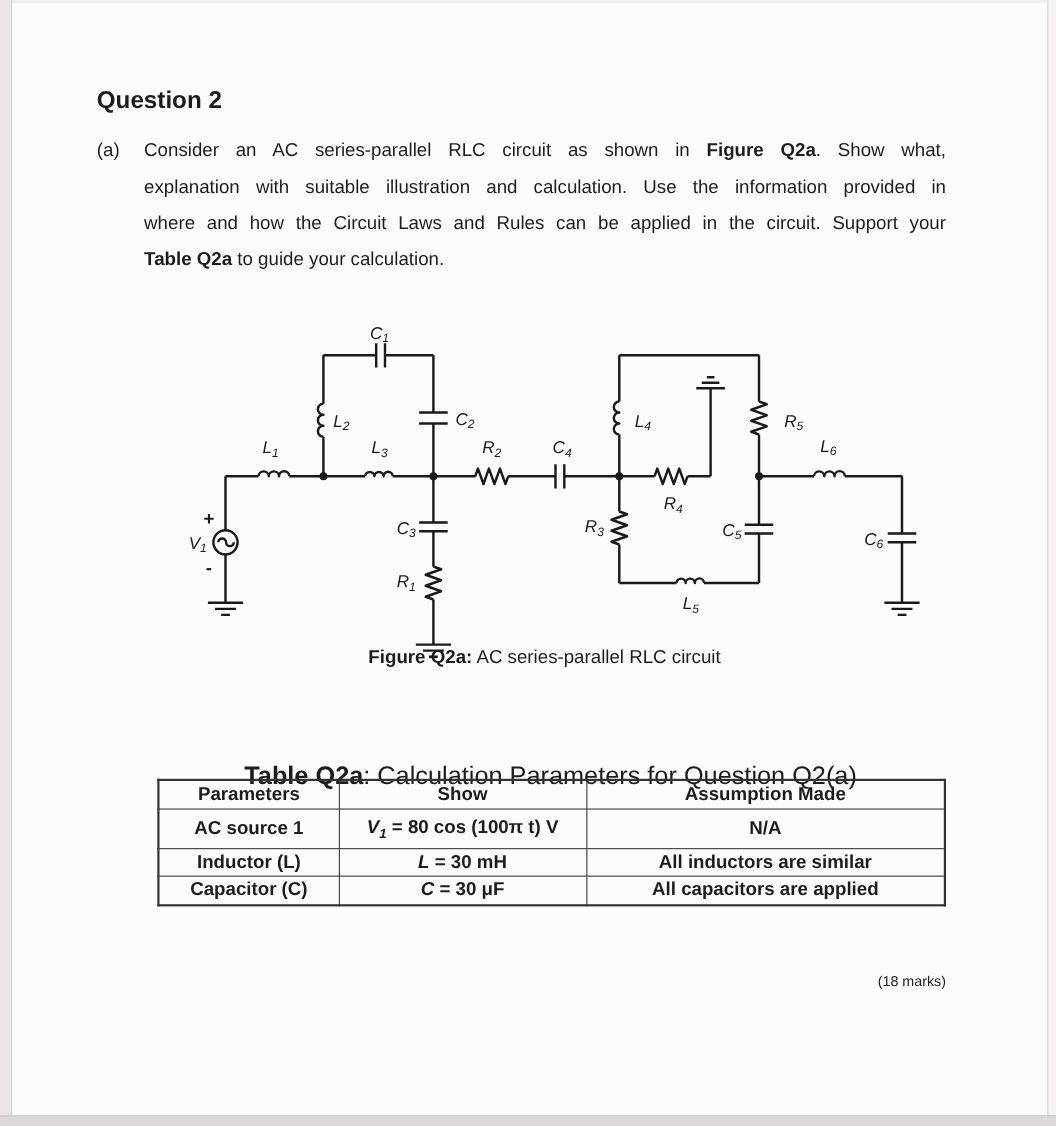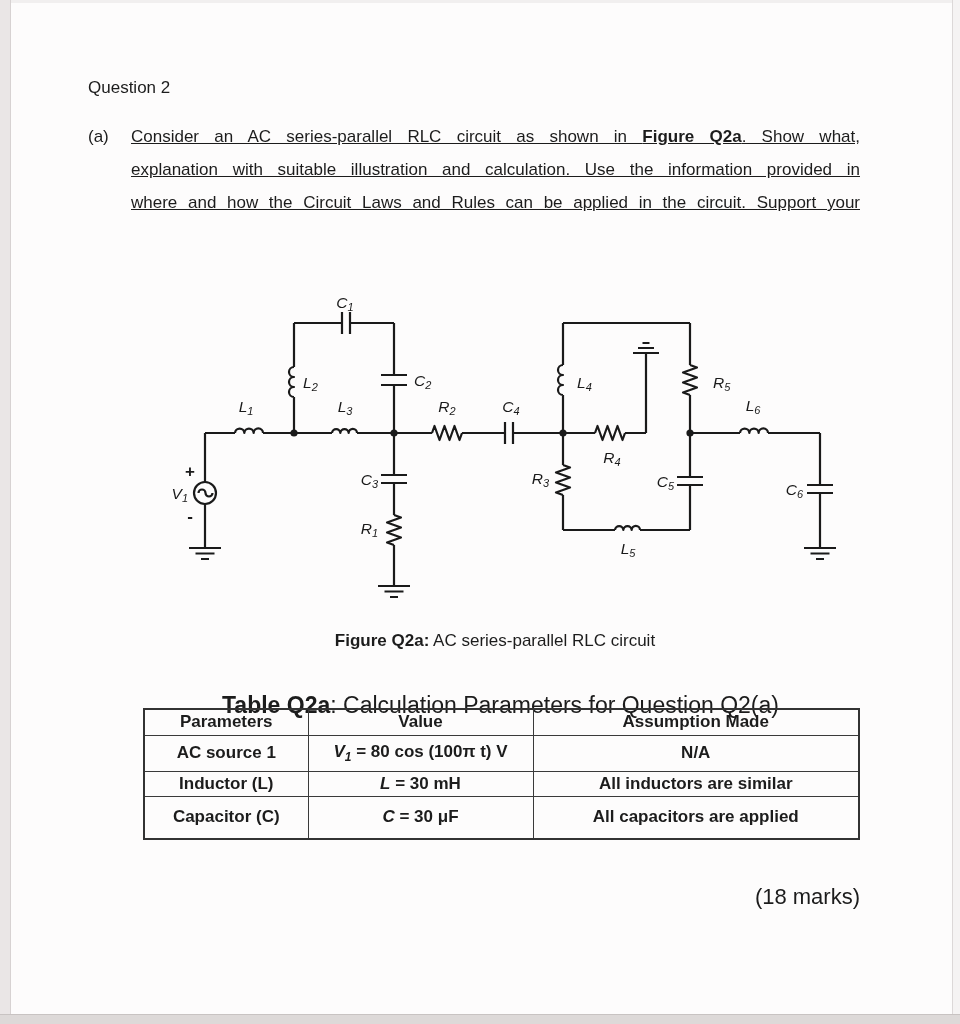--- a/index.html
+++ b/index.html
@@ -8,71 +8,72 @@
     background:#fdfcfc;
     font-family:"Liberation Sans", sans-serif;
     color:#1c1c1c;
   }
   
   .edge-left{position:absolute;left:0;top:0;width:10px;height:1024px;background:#eae6e6;border-right:1.5px solid #d7d2d2;}
   .edge-right{position:absolute;left:952px;top:0;width:8px;height:1024px;background:#f5f3f3;border-left:1.5px solid #dcd8d8;}
   .edge-top{position:absolute;left:0;top:0;width:960px;height:3px;background:#f1efef;}
   .edge-bottom{position:absolute;left:0;top:1014px;width:960px;height:10px;background:#ddd9d8;border-top:1px solid #c8c3c2;}
 
-  .q-title{position:absolute;left:88px;top:78px;font-size:17px;font-weight:normal;}
+  .q-title{position:absolute;left:88px;top:78px;font-size:22px;font-weight:bold;}
 
   .para{position:absolute;left:88px;top:120px;width:772px;display:flex;font-size:17px;line-height:33px;}
   .para .item-label{width:43px;flex:none;}
-  .para .lines{flex:1;text-decoration:underline;}
+  .para .lines{flex:1;}
   .para-line{white-space:nowrap;}
   .para-line.justify{text-align:justify;text-align-last:justify;white-space:normal;}
 
   .circuit{position:absolute;left:150px;top:280px;width:740px;height:330px;}
   .circuit path,.circuit line,.circuit circle.src{stroke:#1a1a1a;stroke-width:2.2;fill:none;stroke-linejoin:round;}
   .circuit circle.node{fill:#1a1a1a;stroke:none;}
   .circuit text{font-family:"Liberation Sans",sans-serif;font-style:italic;font-size:15.5px;fill:#1a1a1a;}
   .circuit text tspan.sub{font-size:11px;}
   .circuit text.sign{font-style:normal;font-weight:bold;font-size:17px;}
 
-  .fig-caption{position:absolute;left:90px;top:631px;width:810px;text-align:center;font-size:17px;}
+  .fig-caption{position:absolute;left:90px;top:588px;width:810px;text-align:center;font-size:17px;}
   .tbl-caption{position:absolute;left:143px;top:692px;width:715px;text-align:center;font-size:23px;}
 
   table.params{
     position:absolute;left:143px;top:708px;width:715px;
     border-collapse:collapse;font-size:17px;table-layout:fixed;
   }
   table.params td,table.params th{
     border:1.5px solid #3a3a3a;text-align:center;vertical-align:middle;padding:0 4px;font-weight:bold;
   }
   table.params{border:2.5px solid #333;}
   table.params th{font-weight:bold;}
   table.params .var{font-style:italic;}
   table.params sub{font-size:12px;font-style:italic;}
-  tr.h-row{height:26px;margin-left:32px;} tr.r1{height:36px;} tr.r2{height:25px;} tr.r3{height:25px;} tr.r4{height:43px;}
-
-  .marks{position:absolute;left:560px;top:884px;width:300px;text-align:right;font-size:22px;}
+  tr.h-row{height:26px;margin-left:32px;} tr.r1{height:36px;} tr.r2{height:25px;} tr.r3{height:25px;} tr.r4{height:27px;}
+
+  .marks{position:absolute;left:560px;top:884px;width:300px;text-align:right;font-size:13px;}
 
   .scroll-thumb{position:absolute;left:943px;top:548px;width:7px;height:217px;border-radius:4px;}
 </style>
 </head>
 <body>
 
 <div class="edge-top"></div>
 <div class="edge-left"></div>
 <div class="edge-right"></div>
 <div class="edge-bottom"></div>
 
 <div class="q-title">Question 2</div>
 
 <div class="para">
   <div class="item-label">(a)</div>
   <div class="lines">
       <div class="para-line justify"><span>Consider an AC series-parallel RLC circuit as shown in </span><b>Figure Q2a</b><span>. Show what,</span></div>
       <div class="para-line justify"><span>explanation with suitable illustration and calculation. Use the information provided in</span></div>
       <div class="para-line justify"><span>where and how the Circuit Laws and Rules can be applied in the circuit. Support your</span></div>
+      <div class="para-line"><b>Table Q2a</b><span> to guide your calculation.</span></div>
     </div>
 </div>
 
 <svg class="circuit" viewBox="0 0 740 330">
 
   <g>
     <circle class="src" cx="55" cy="213" r="11"></circle>
     <path d="M48.5,213 a3.5,3.5 0 0 1 7,0 a3.5,3.5 0 0 0 7,0" stroke-width="1.6"></path>
     <path d="M55,202 L55,153 M55,224 L55,268"></path>
   </g>
@@ -191,21 +192,21 @@
 
 <table class="params">
   <colgroup>
       <col style="width:164px">
       <col style="width:225px">
       <col style="width:326px">
     </colgroup>
   <thead>
     <tr class="h-row">
       <th>Parameters</th>
-      <th>Value</th>
+      <th>Show</th>
       <th>Assumption Made</th>
     </tr>
   </thead>
   <tbody id="params-body">
       <tr class="r1">
         <td>AC source 1</td>
         <td><span class="var">V<sub>1</sub></span> = 80 cos (100π t) V</td>
         <td>N/A</td>
       </tr>
       <tr class="r3">

